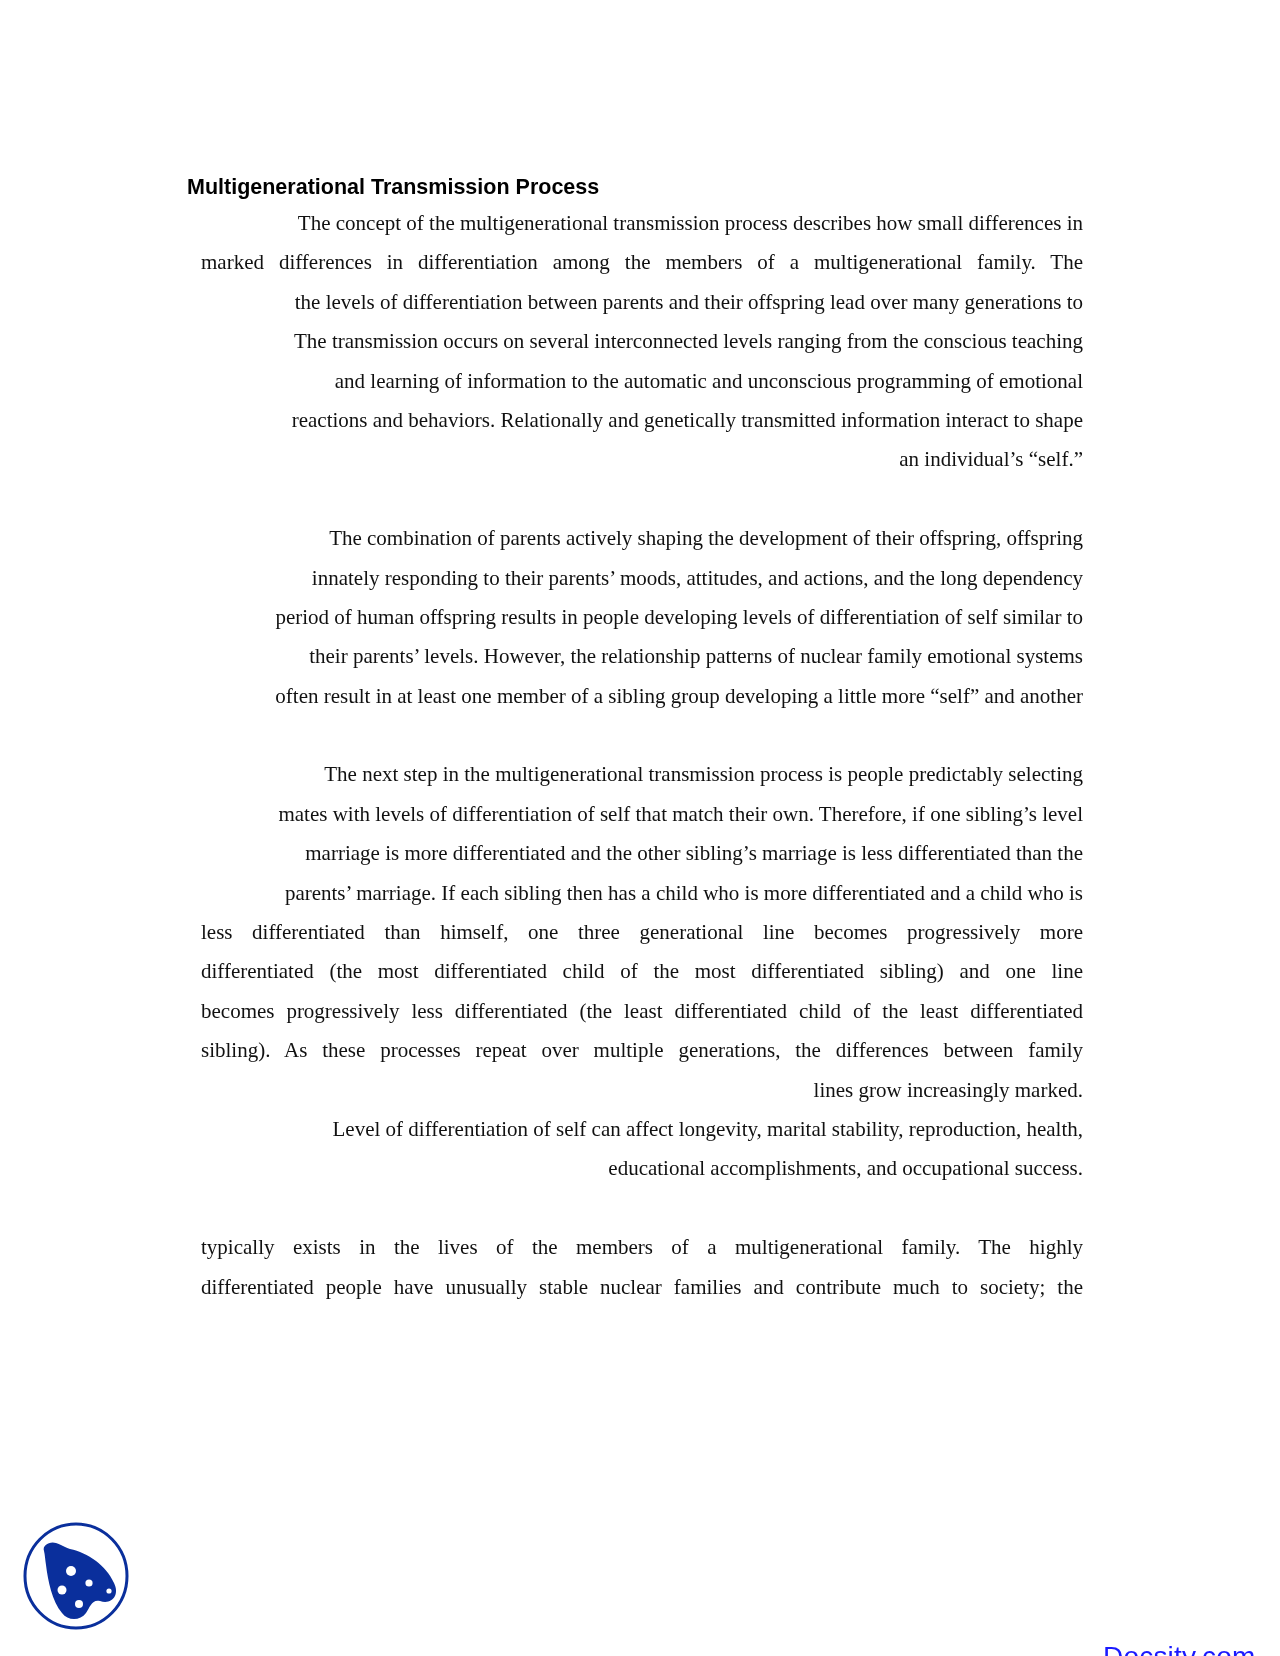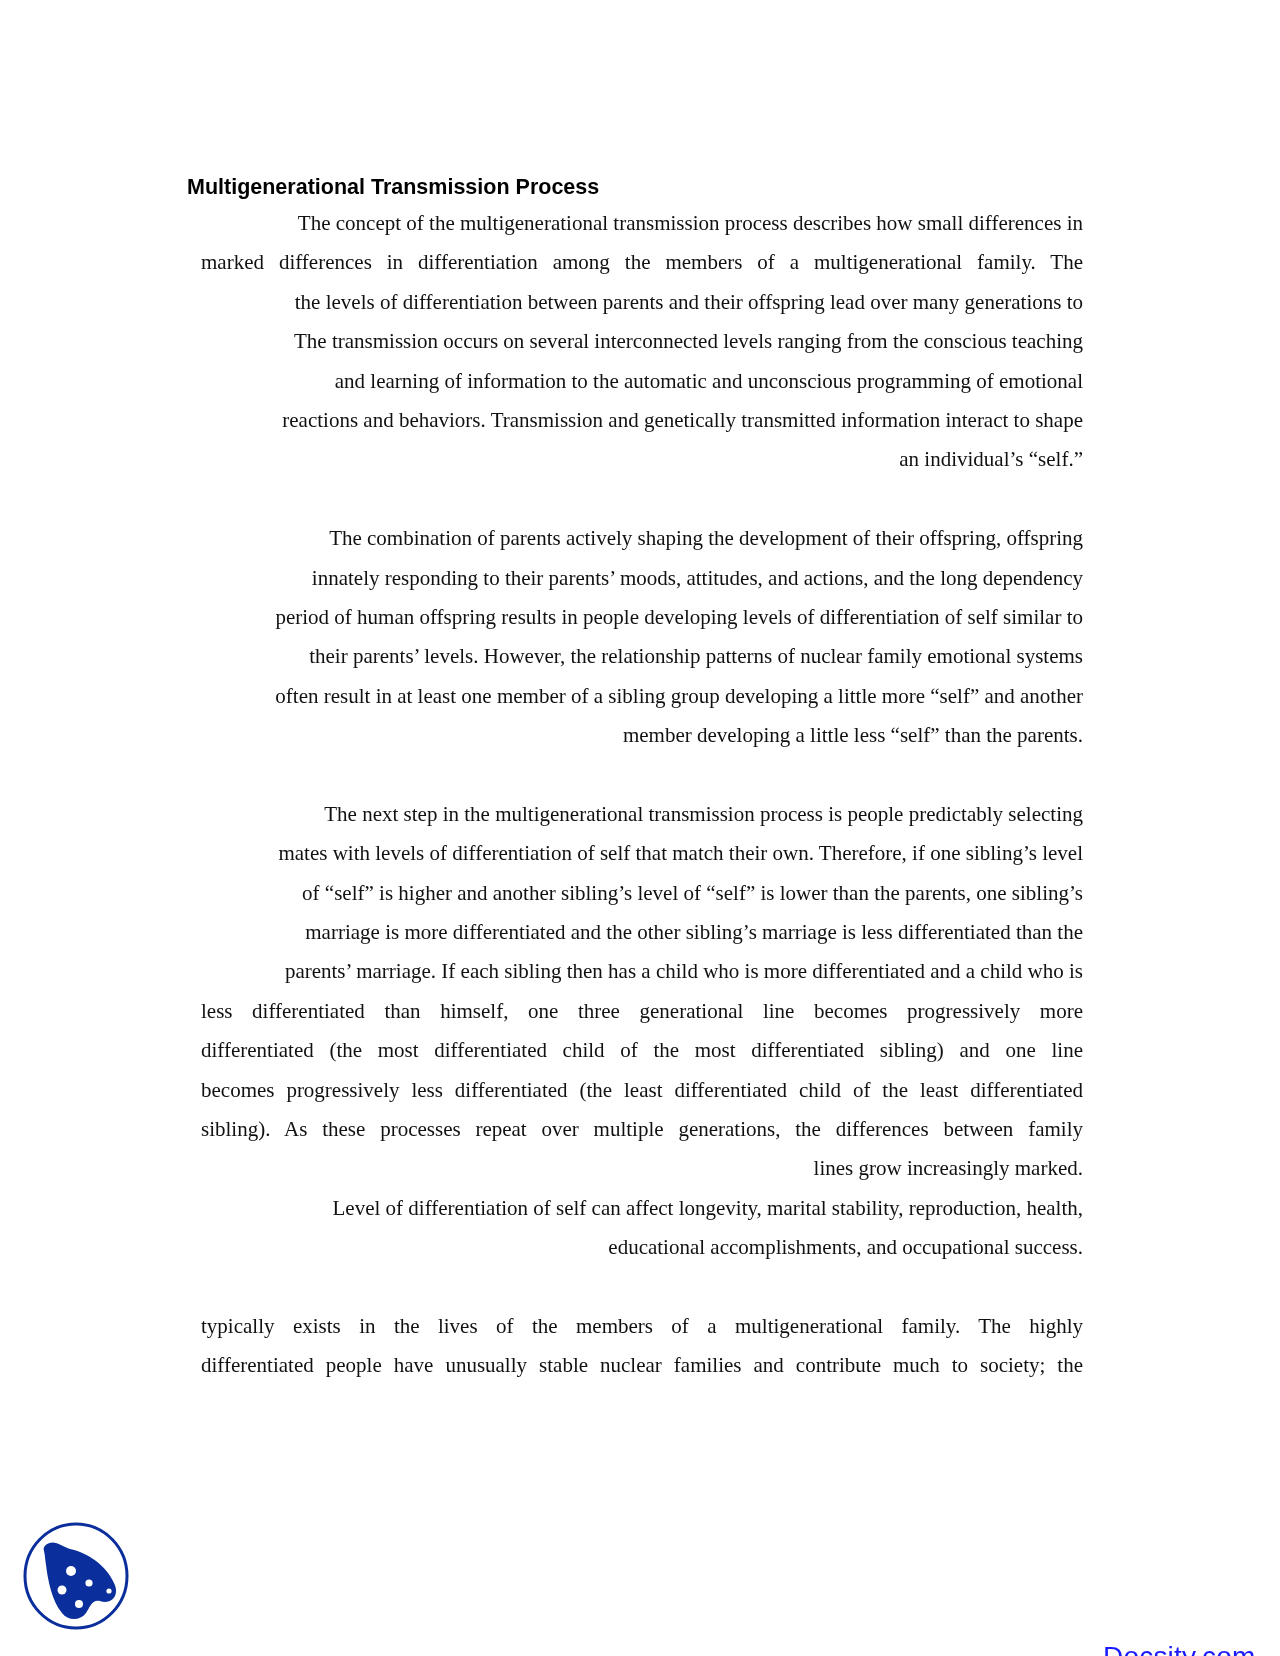--- a/index.html
+++ b/index.html
@@ -38,37 +38,35 @@
   <h1 class="title">Multigenerational Transmission Process</h1>
 
   <div class="body-text">
 
     <div class="para">
       <span class="line">The concept of the multigenerational transmission process describes how small differences in</span>
       <span class="line just">marked differences in differentiation among the members of a multigenerational family. The</span>
       <span class="line">the levels of differentiation between parents and their offspring lead over many generations to</span>
       <span class="line">The transmission occurs on several interconnected levels ranging from the conscious teaching</span>
       <span class="line">and learning of information to the automatic and unconscious programming of emotional</span>
-      <span class="line">reactions and behaviors. Transmission and genetically transmitted information interact to shape</span>
+      <span class="line">reactions and behaviors. Relationally and genetically transmitted information interact to shape</span>
       <span class="line">an individual’s “self.”</span>
     </div>
 
     <div class="para">
       <span class="line">The combination of parents actively shaping the development of their offspring, offspring</span>
       <span class="line">innately responding to their parents’ moods, attitudes, and actions, and the long dependency</span>
       <span class="line">period of human offspring results in people developing levels of differentiation of self similar to</span>
       <span class="line">their parents’ levels. However, the relationship patterns of nuclear family emotional systems</span>
       <span class="line">often result in at least one member of a sibling group developing a little more “self” and another</span>
-      <span class="line">member developing a little less “self” than the parents.</span>
     </div>
 
     <div class="para">
       <span class="line">The next step in the multigenerational transmission process is people predictably selecting</span>
       <span class="line">mates with levels of differentiation of self that match their own. Therefore, if one sibling’s level</span>
-      <span class="line">of “self” is higher and another sibling’s level of “self” is lower than the parents, one sibling’s</span>
       <span class="line">marriage is more differentiated and the other sibling’s marriage is less differentiated than the</span>
       <span class="line">parents’ marriage. If each sibling then has a child who is more differentiated and a child who is</span>
       <span class="line just">less differentiated than himself, one three generational line becomes progressively more</span>
       <span class="line just">differentiated (the most differentiated child of the most differentiated sibling) and one line</span>
       <span class="line just">becomes progressively less differentiated (the least differentiated child of the least differentiated</span>
       <span class="line just">sibling). As these processes repeat over multiple generations, the differences between family</span>
       <span class="line">lines grow increasingly marked.</span>
       <span class="line">Level of differentiation of self can affect longevity, marital stability, reproduction, health,</span>
       <span class="line">educational accomplishments, and occupational success.</span>
     </div>

